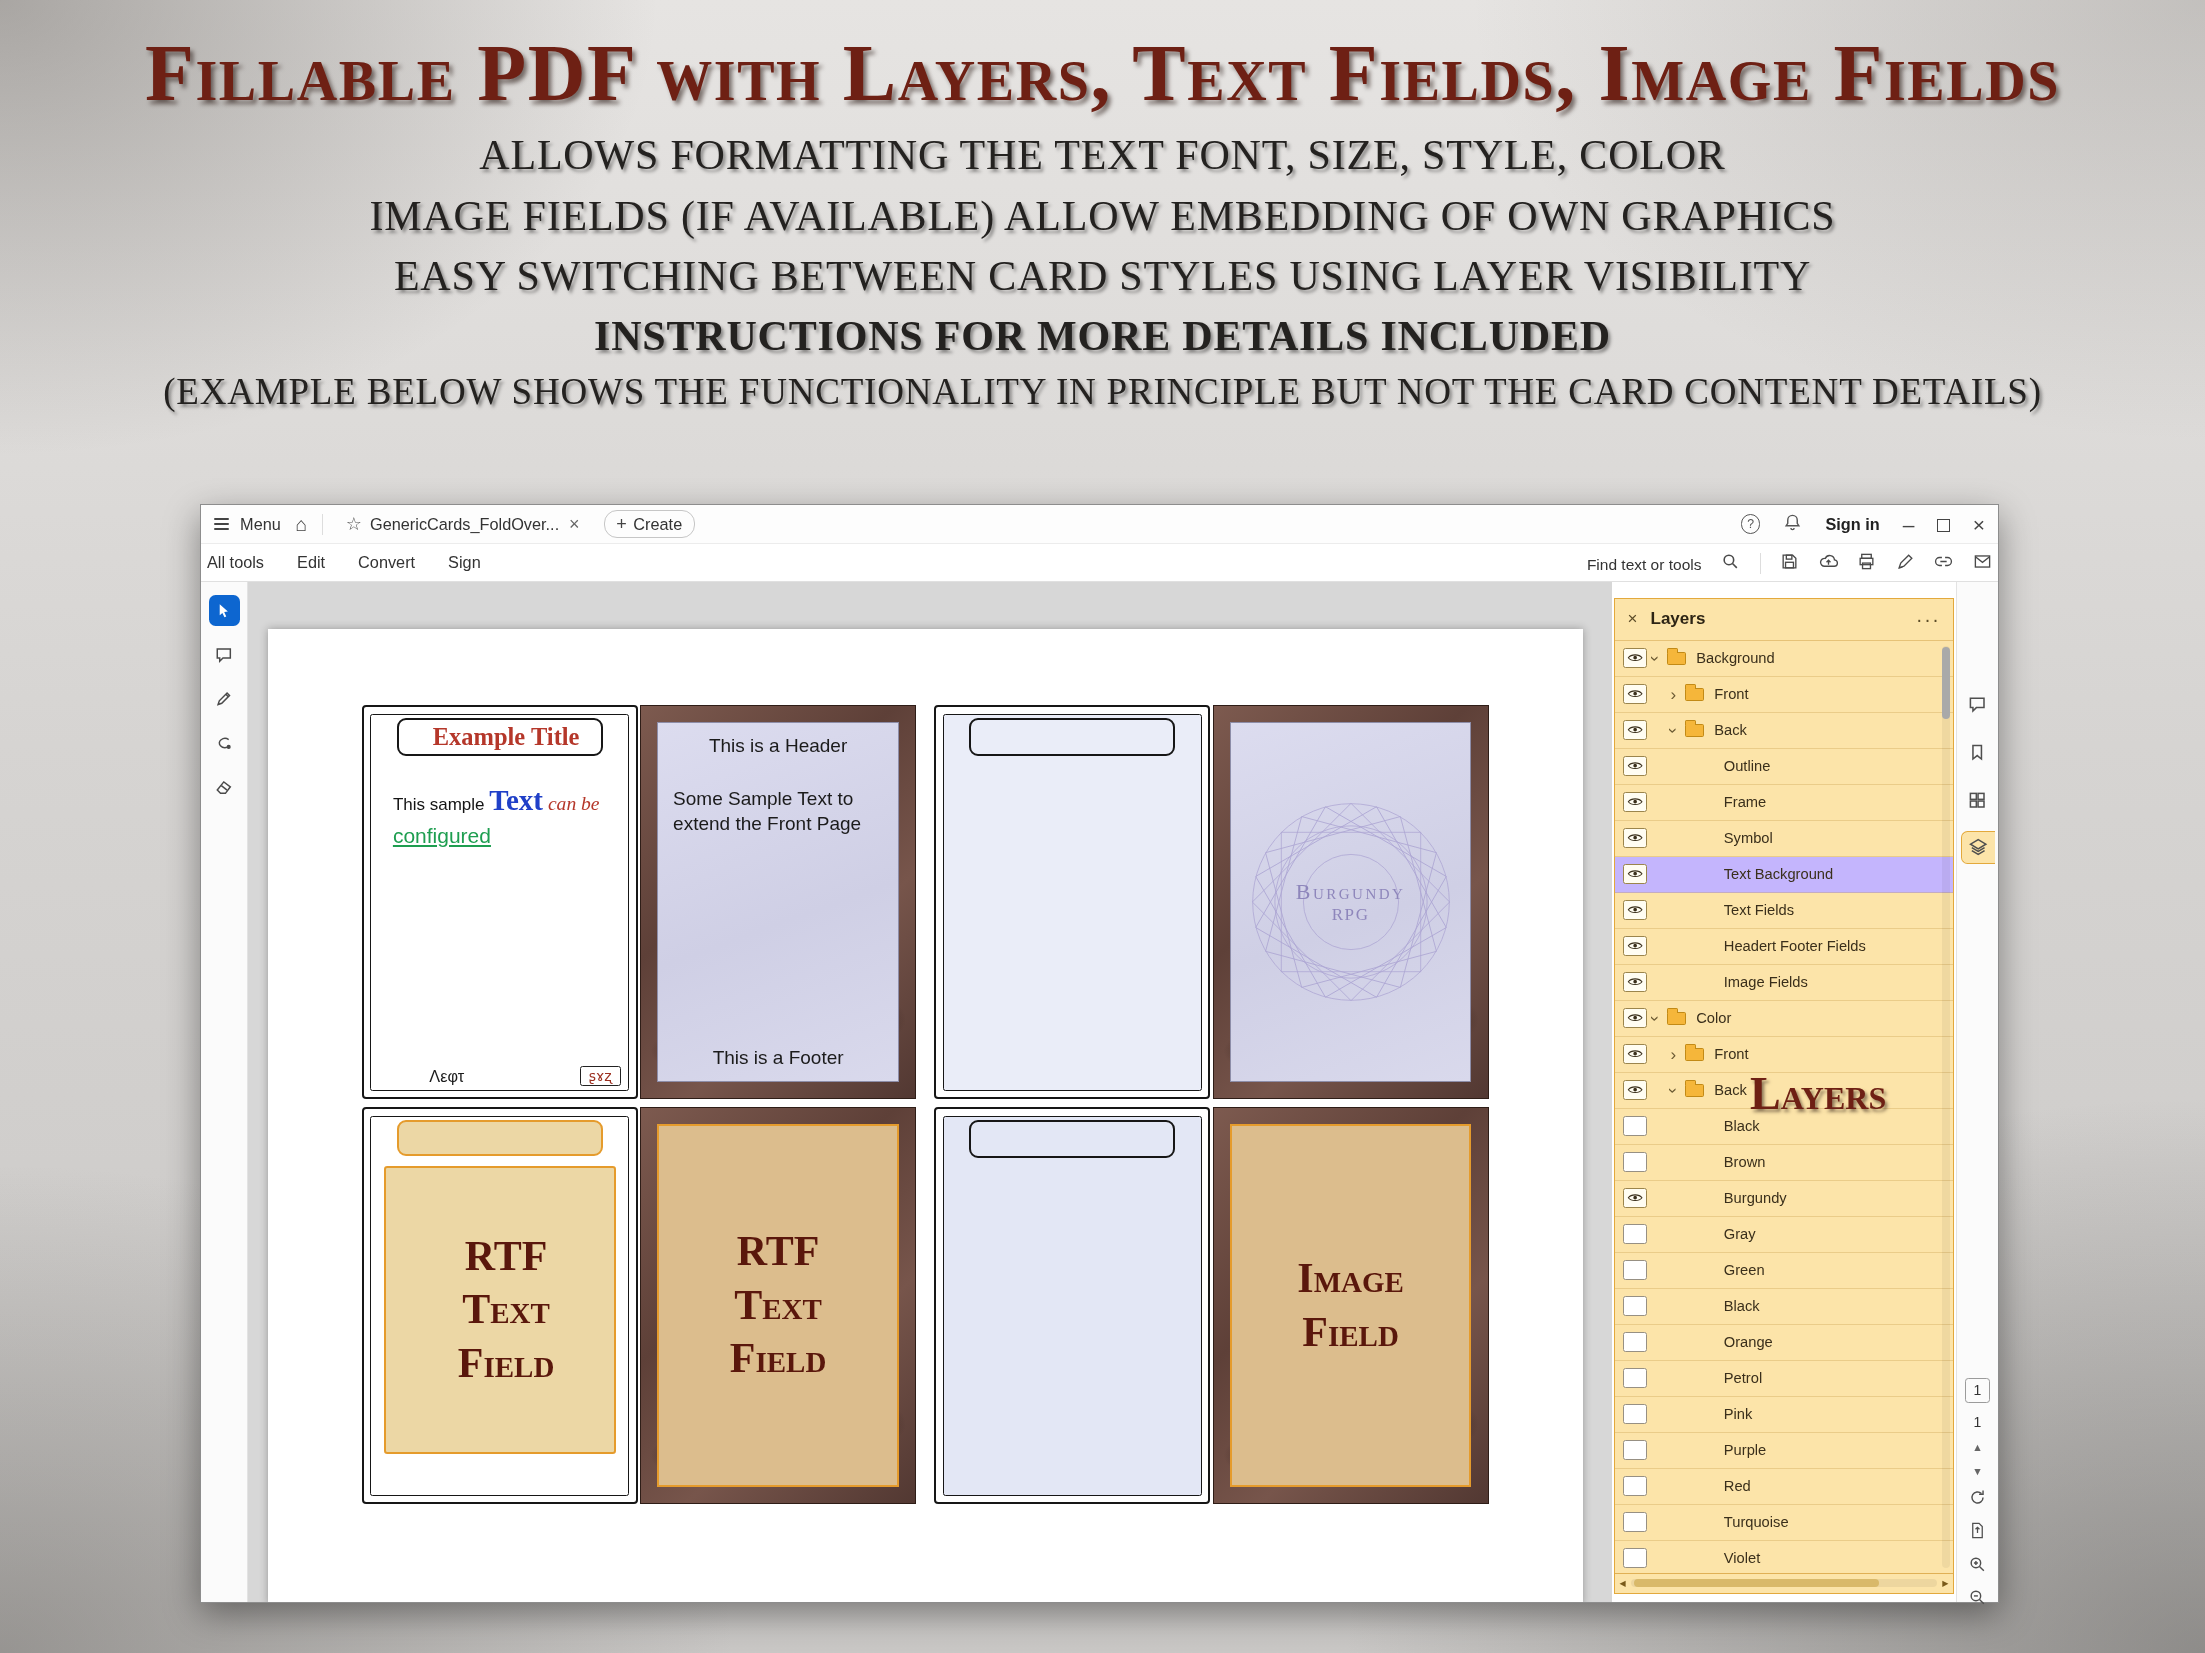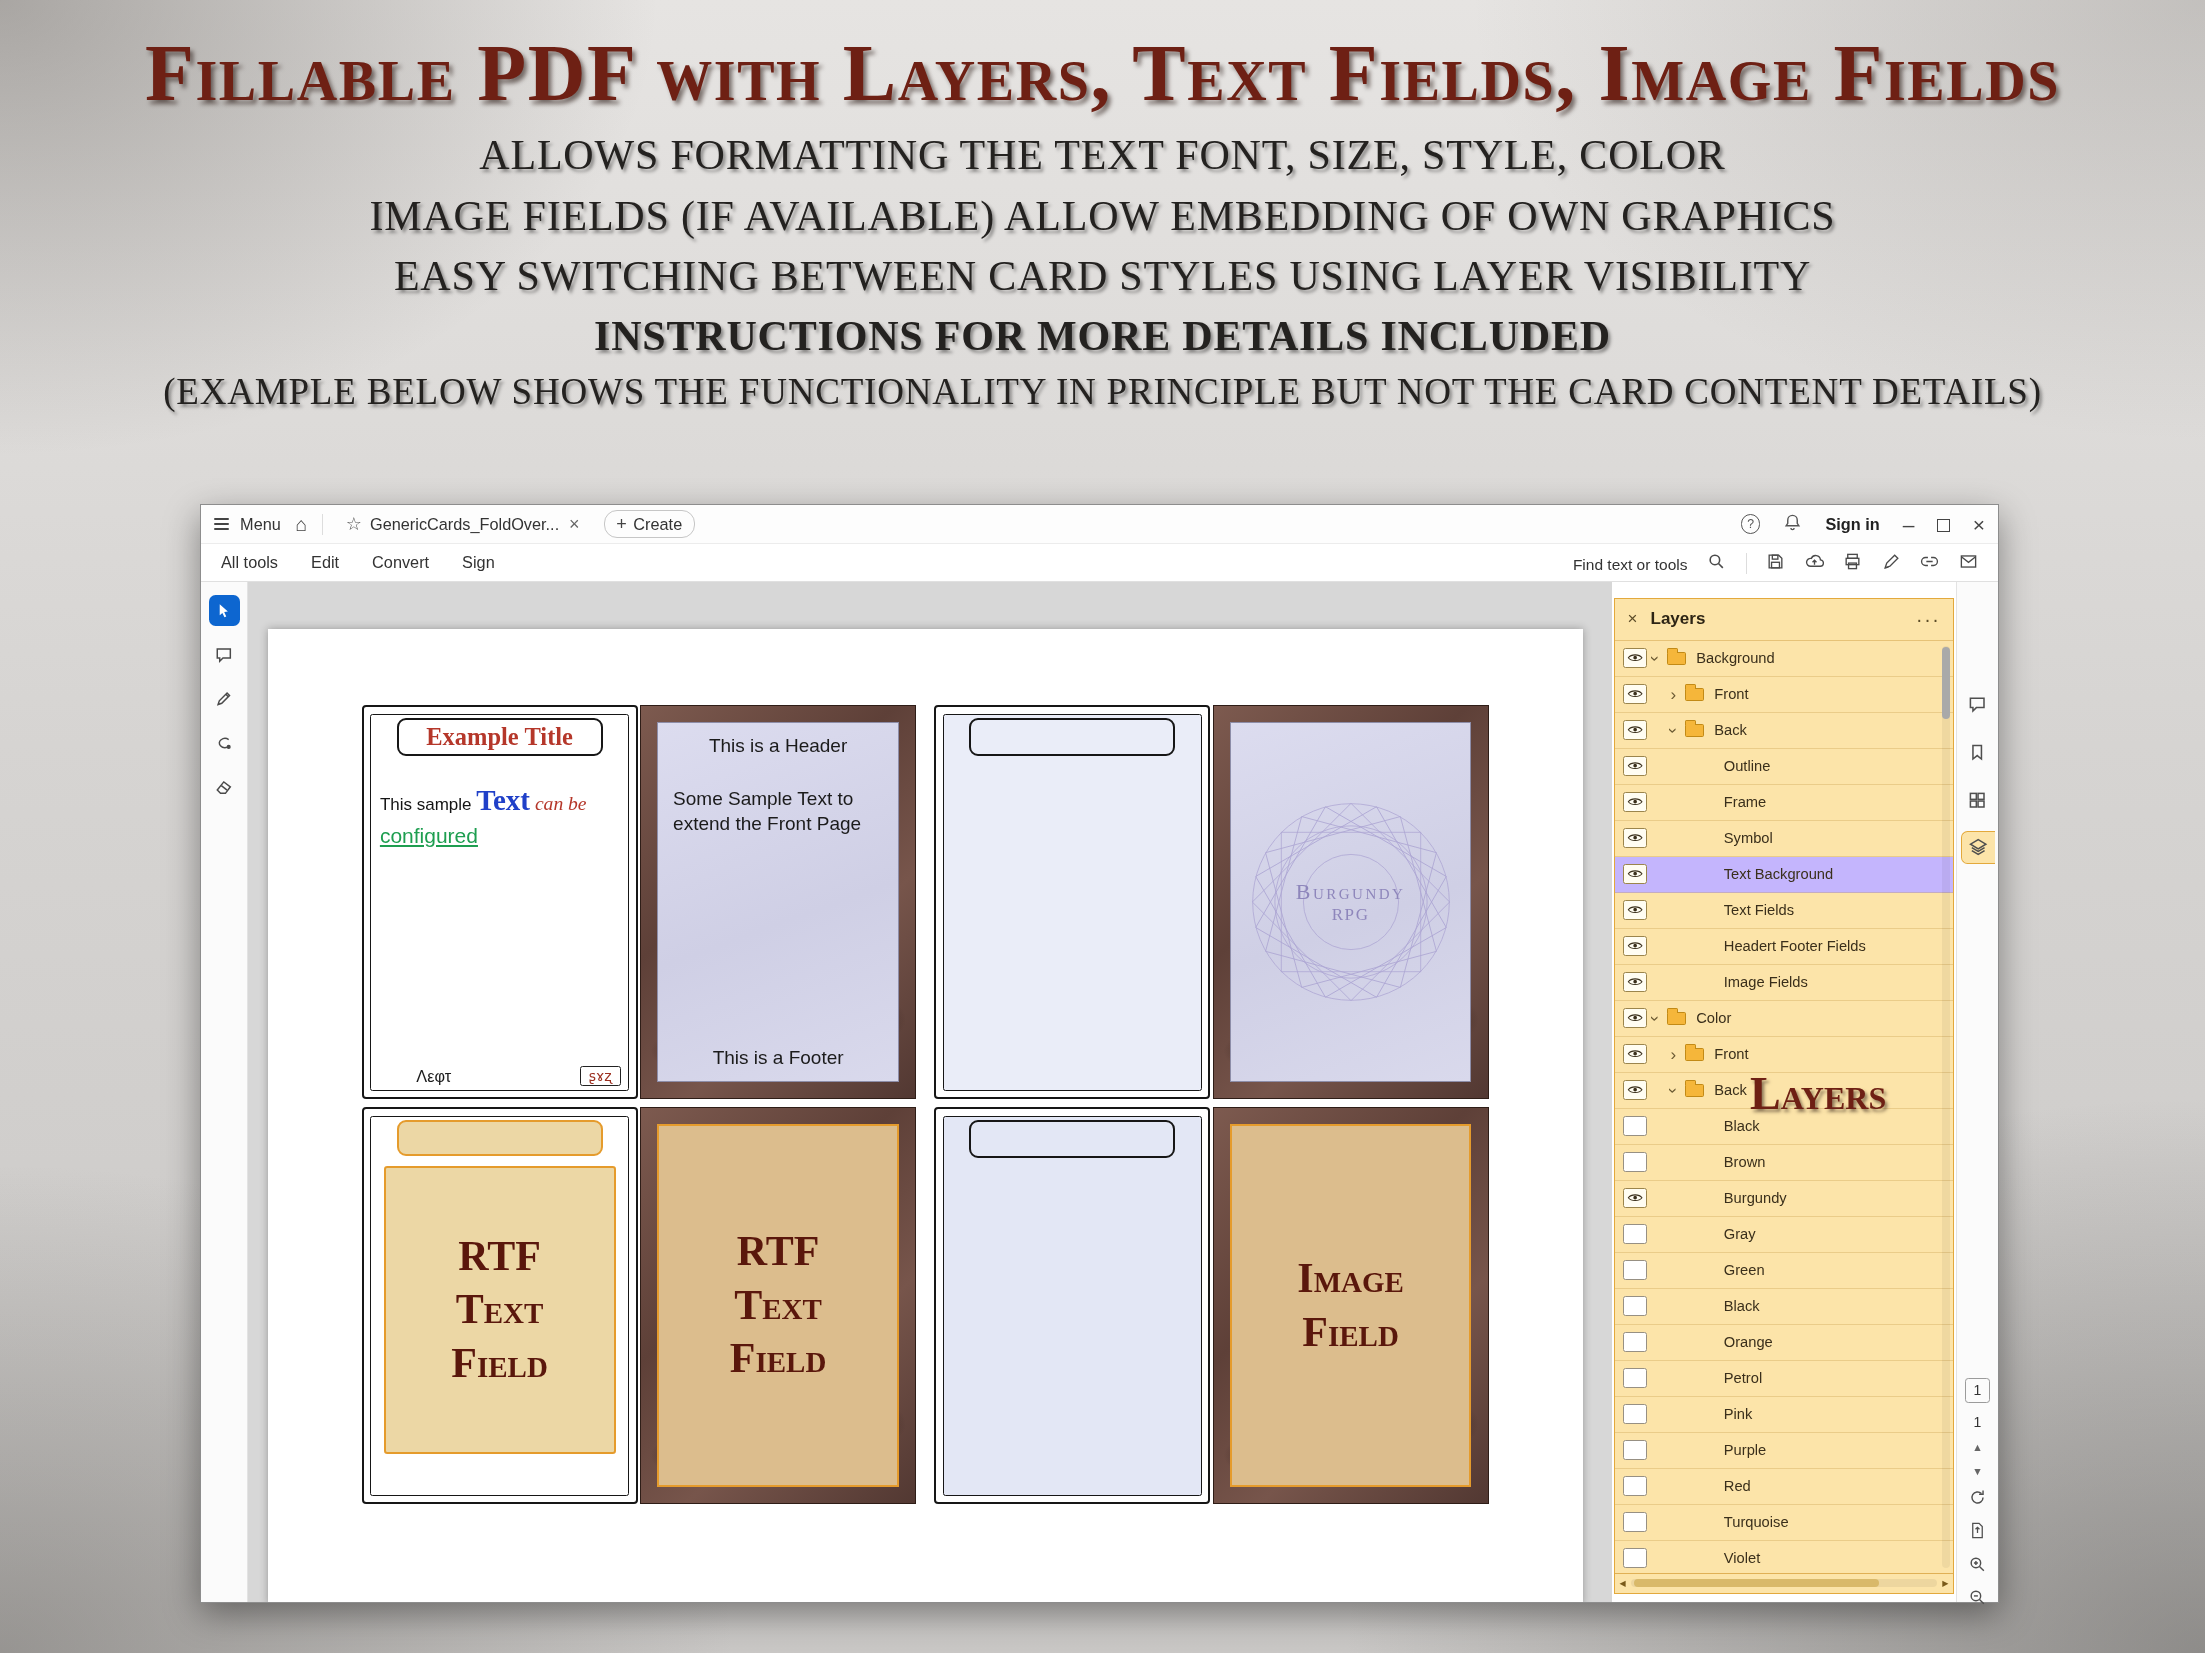--- a/index.html
+++ b/index.html
@@ -61,21 +61,21 @@
   .create-chip .plus{ font-size:18px; color:#444; line-height:1; }
   .tb-right{ margin-left:auto; display:flex; align-items:center; gap:23px; }
   .qmark{ width:19.6px; height:19.6px; border:1.3px solid #555; border-radius:50%;
     display:flex; align-items:center; justify-content:center; font-size:12.3px; color:#555;}
   .bell svg{ width:19px; height:19px; color:#555; }
   .signin{ font-weight:700; color:#222; }
   .winbtn{ font-size:21px; color:#444; line-height:1; }
   .sqbox{ display:inline-block; width:12.3px; height:12.3px; border:1.4px solid #444; }
 
   
-  .menubar{ height:38px; display:flex; align-items:center; padding:0 20px;
+  .menubar{ height:38px; display:flex; align-items:center; padding:0 6px;
     background:#fff; border-bottom:0.8px solid #e0e0e0; flex:0 0 auto; }
   .mleft{ display:flex; gap:33px; font-size:16.3px; color:#333; }
   .mright{ margin-left:auto; display:flex; align-items:flex-end; gap:19.6px; color:#4a4a4a; }
   .mright .findlab{ font-size:15.5px; color:#333; }
   .mright svg{ width:19px; height:19px; color:#4a4a4a; }
   .mdiv{ width:0.8px; height:21px; background:#ddd; }
 
   
   .content{ flex:1; display:flex; min-height:0; }
 
@@ -91,21 +91,21 @@
   .page{ position:absolute; left:19.6px; top:47px; width:1315px; height:976px;
     background:#fff; box-shadow:0 0 8.2px rgba(0,0,0,.3); }
   .cardrow{ position:absolute; left:0; width:100%; display:flex; justify-content:center; gap:18px; }
   .row1{ top:76px; height:394px; }
   .row2{ top:478px; height:397px; }
   .pair{ display:flex; gap:2.5px; }
 
   .card{ width:276px; height:100%; position:relative; }
   .cwhite{ background:#fff; border:2px solid #161616; border-radius:4.1px; }
   .cwhite::before{ content:""; position:absolute; inset:6.5px; border:1.3px solid #161616; border-radius:2.5px; z-index:0; }
-  .cwhite > *{ position:relative; z-index:1; }
+  .cwhite > *{ position:relative; z-index:1;padding-left:13px; }
   .cwhite.lavfill::before{ background:#eaedf8; }
   .cwhite.lavfill2::before{ background:#e3e7f5; }
 
   .cbrown{
     border:0.8px solid #2e1d17;
     background-color:#6a4a41;
     background-image:
       radial-gradient(33px 24.5px at 18% 12%, rgba(25,12,8,.38), transparent 70%),
       radial-gradient(41px 29px at 72% 28%, rgba(22,10,7,.30), transparent 70%),
       radial-gradient(38px 28px at 35% 62%, rgba(140,100,84,.45), transparent 70%),

